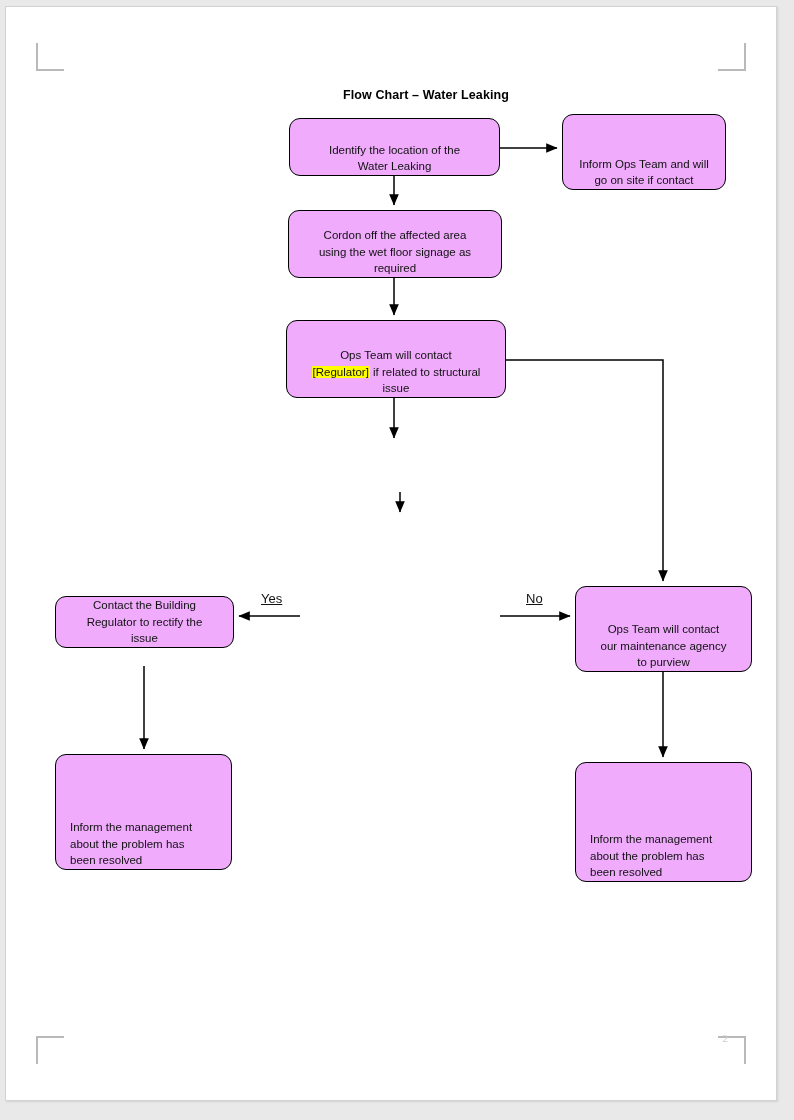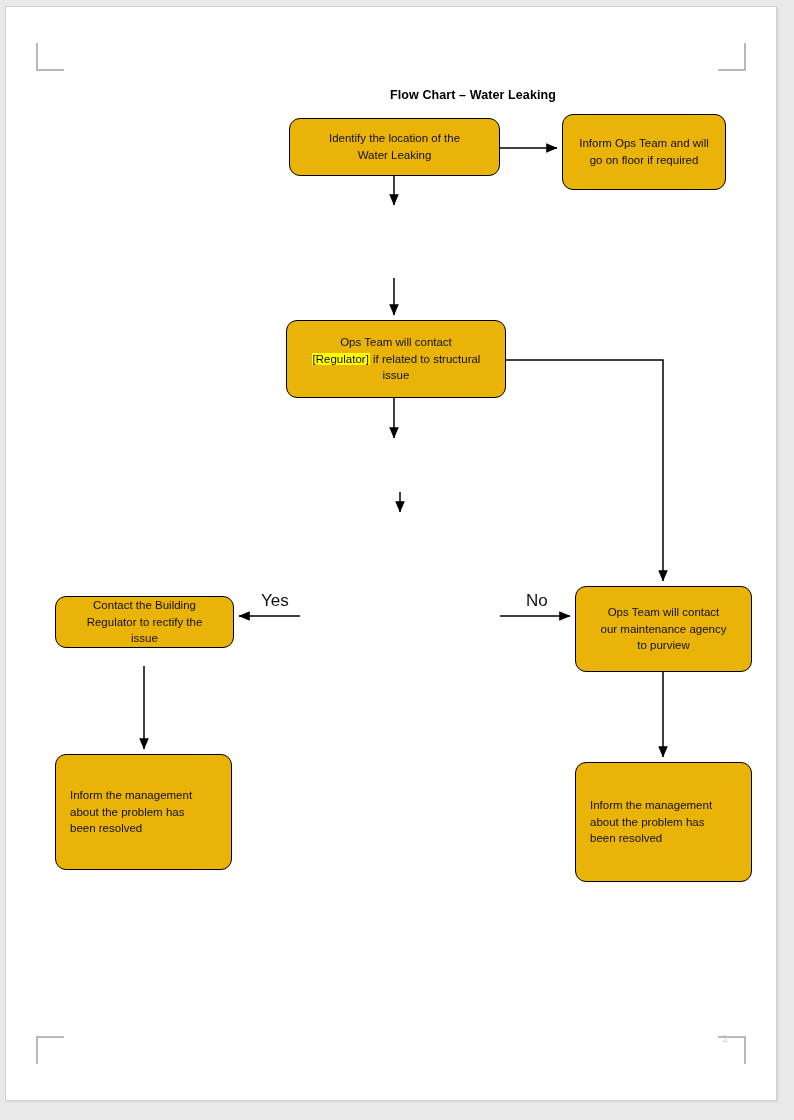--- a/index.html
+++ b/index.html
@@ -55,38 +55,38 @@
     height: 1120px;
   }
   #title {
     position: absolute;
     left: 296px;
     top: 88px;
     width: 260px;
     font-size: 12.5px;
     font-weight: bold;
     color: #000;
-    text-align: right;
+    text-align: center;
     letter-spacing: 0.1px;
   }
 
   .node {
     position: absolute;
     box-sizing: border-box;
     border: 1.4px solid #000;
     border-radius: 11px;
-    background: #eab308;
+    background: #f0abfc;
     display: flex;
-    align-items: center;
+    align-items: flex-end;
     justify-content: center;
     font-size: 11.5px;
     line-height: 1.45;
     color: #111;
     text-align: center;
-    padding: 20px 8px;
+    padding: 0 8px;
   }
   .node.left-align {
     justify-content: flex-start;
     text-align: left;
     padding-left: 14px;
   }
   .node .txt { width: 100%; }
 
   .hl {
     background: #ffff00;
@@ -106,22 +106,23 @@
     justify-content: center;
     font-size: 11.5px;
     line-height: 1.45;
     text-align: center;
     color: #111;
     pointer-events: none;
   }
 
   .edge-label {
     position: absolute;
-    font-size: 17px;
+    font-size: 13px;
     color: #111;
+    text-decoration: underline;
   }
 
   svg.lines {
     position: absolute;
     left: 0; top: 0;
     width: 794px;
     height: 1120px;
     overflow: visible;
   }
 </style>
@@ -176,24 +177,31 @@
     <div class="node" style="left:289px; top:118px; width:211px; height:58px;">
       <div class="txt">
         <div>Identify the location of the</div>
         <div>Water Leaking</div>
       </div>
     </div>
 
     <div class="node" style="left:562px; top:114px; width:164px; height:76px;">
       <div class="txt">
         <div>Inform Ops Team and will</div>
-        <div>go on floor if required</div>
-      </div>
-    </div>
-
+        <div>go on site if contact</div>
+      </div>
+    </div>
+
+    <div class="node" style="left:288px; top:210px; width:214px; height:68px;">
+      <div class="txt">
+        <div>Cordon off the affected area</div>
+        <div>using the wet floor signage as</div>
+        <div>required</div>
+      </div>
+    </div>
 
     <div class="node" style="left:286px; top:320px; width:220px; height:78px;">
       <div class="txt">
         <div>Ops Team will contact</div>
         <div>
           <span class="hl">[Regulator]</span><span> if related to structural</span>
         </div>
         <div>issue</div>
       </div>
     </div>

